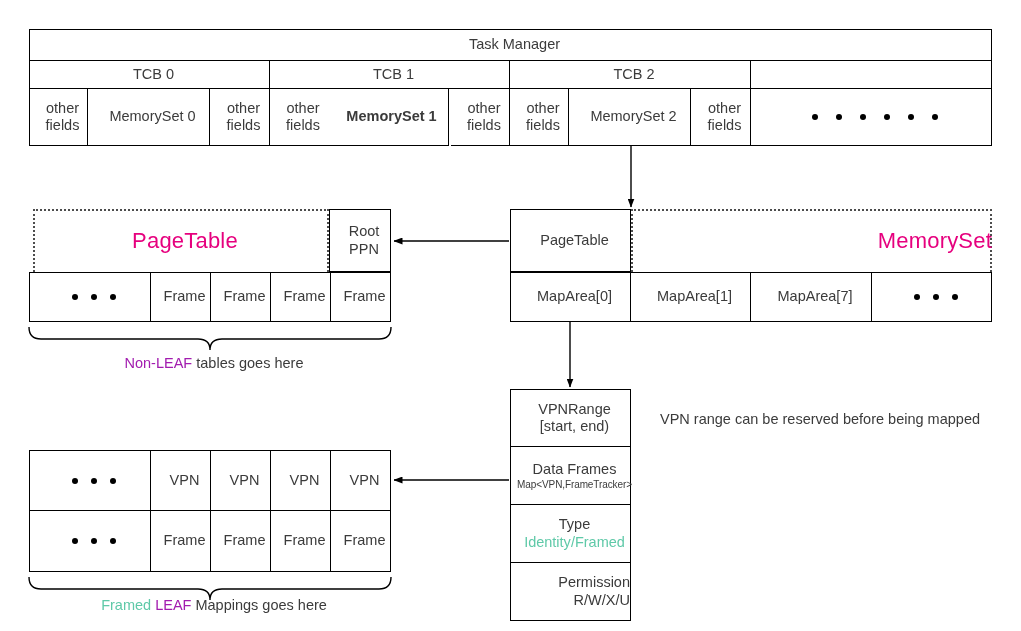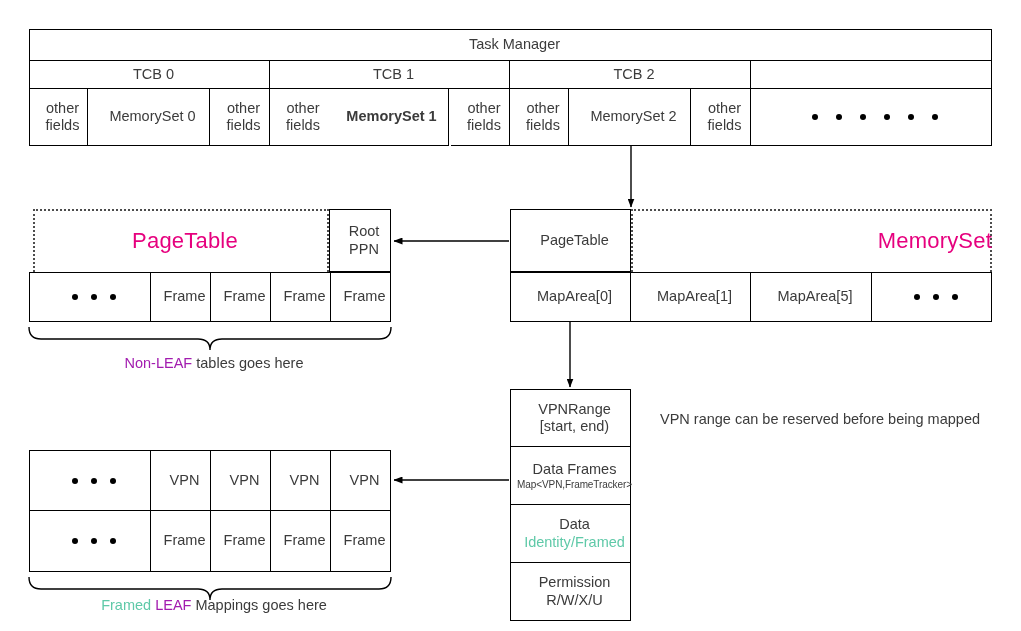--- a/index.html
+++ b/index.html
@@ -206,46 +206,46 @@
   <span class="grouptitle pink">MemorySet</span>
 </div>
 
 <div class="abs cell" style="left:510px; top:272px; width:121px; height:50px;">
   <span>MapArea[0]</span>
 </div>
 <div class="abs cell nb-left" style="left:631px; top:272px; width:120px; height:50px;">
   <span>MapArea[1]</span>
 </div>
 <div class="abs cell nb-left" style="left:751px; top:272px; width:121px; height:50px;">
-  <span>MapArea[5]</span>
+  <span>MapArea[7]</span>
 </div>
 <div class="abs cell nb-left" style="left:872px; top:272px; width:120px; height:50px;">
   <span class="dots">
       <i></i>
       <i></i>
       <i></i>
     </span>
 </div>
 
 <div class="abs cell stack" style="left:510px; top:389px; width:121px; height:58px;">
   <span>VPNRange</span>
   <span>[start, end)</span>
 </div>
 
 <div class="abs cell nb-top stack" style="left:510px; top:447px; width:121px; height:58px;">
   <span>Data Frames</span>
   <span class="tiny">Map&lt;VPN,FrameTracker&gt;</span>
 </div>
 
 <div class="abs cell nb-top stack" style="left:510px; top:505px; width:121px; height:58px;">
-  <span>Data</span>
+  <span>Type</span>
   <span><span class="teal">Identity</span><span class="teal">/</span><span class="teal">Framed</span></span>
 </div>
 
-<div class="abs cell nb-top stack" style="left:510px; top:563px; width:121px; height:58px;">
+<div class="abs cell nb-top stack" style="left:510px; top:563px; width:121px; height:58px;align-items:flex-end;">
   <span>Permission</span>
   <span>R/W/X/U</span>
 </div>
 
 <div class="abs note" style="left:652px; top:411px;">VPN range can be reserved before being mapped</div>
 
 <div class="abs cell" style="left:29px; top:450px; width:122px; height:61px;">
   <span class="dots">
       <i></i>
       <i></i>

